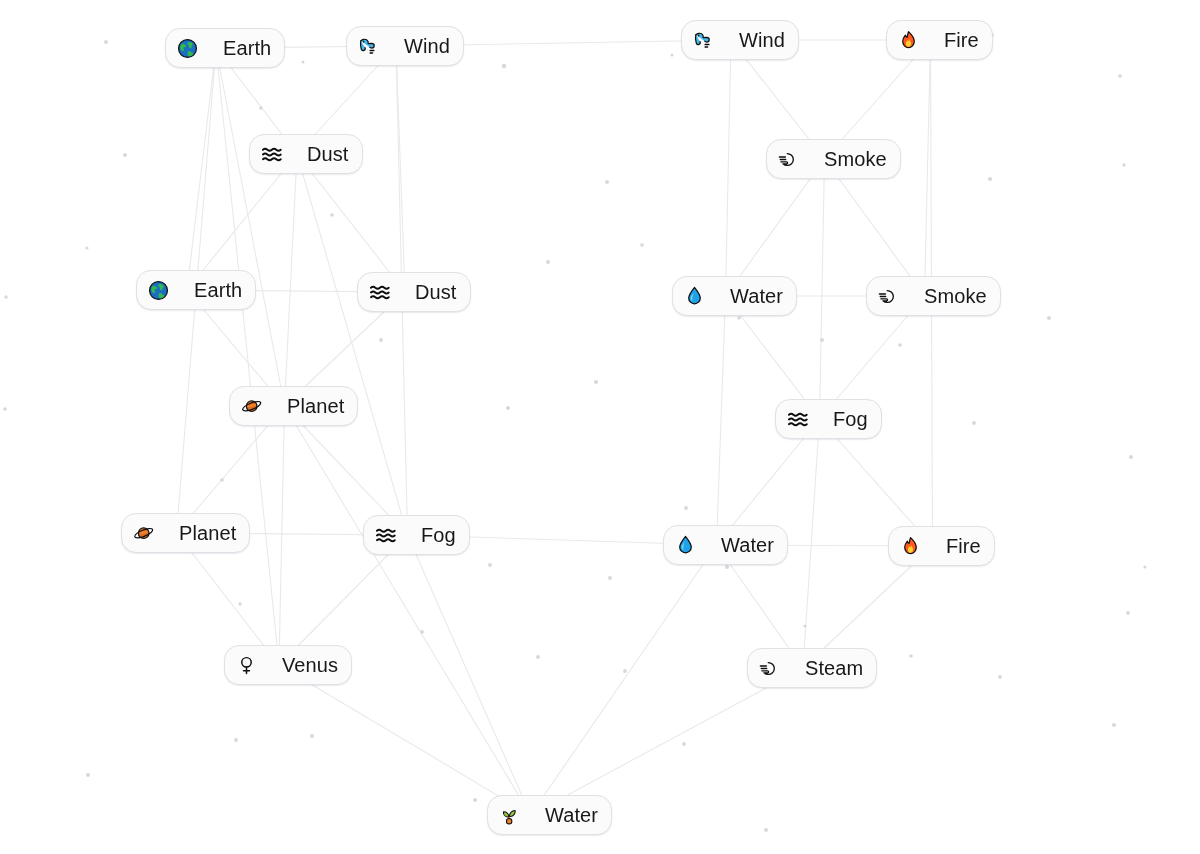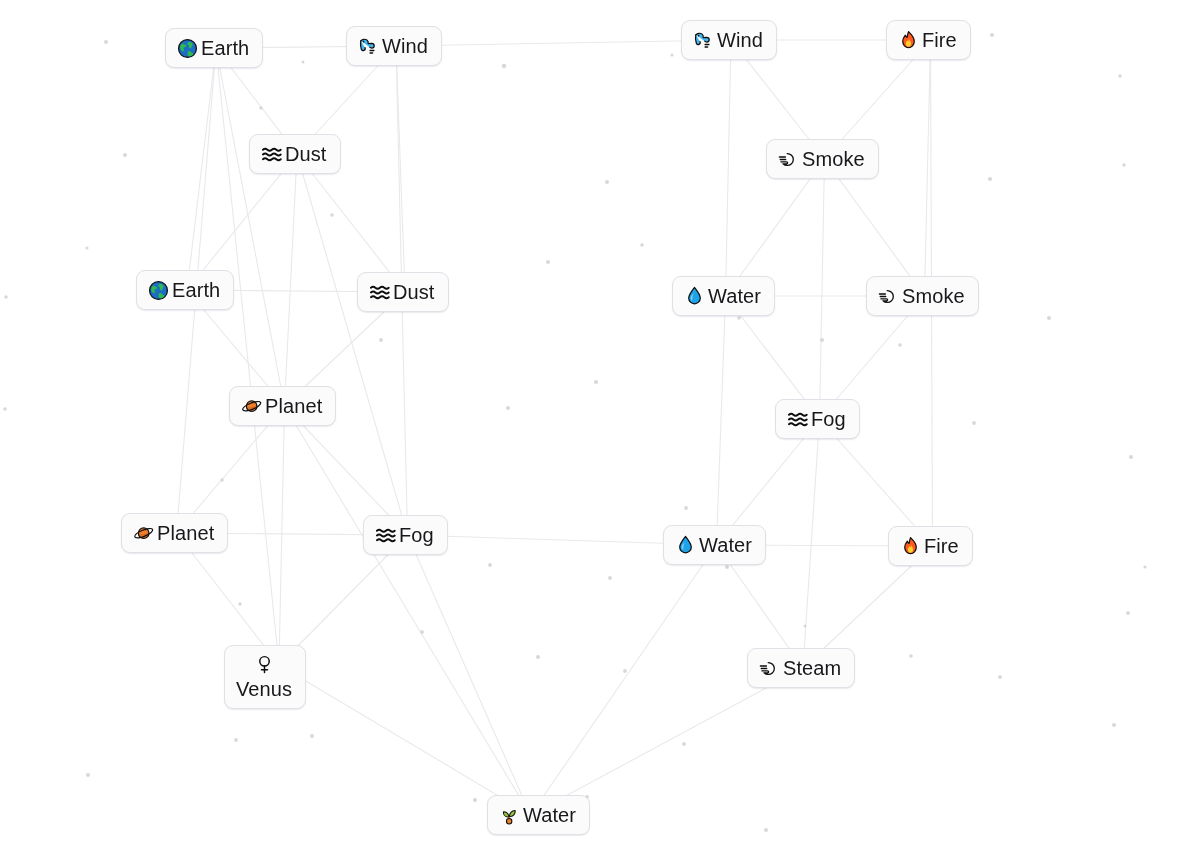--- a/index.html
+++ b/index.html
@@ -23,25 +23,25 @@
     left: 0;
     top: 0;
     width: 1200px;
     height: 854px;
     pointer-events: none;
   }
   .node {
     position: absolute;
     display: inline-flex;
     align-items: center;
-    gap: 3px;
+    gap: 25px;
     box-sizing: border-box;
     background: #fbfbfc;
     border: 1px solid #dfe1e6;
-    border-radius: 9px;
+    border-radius: 15px;
     padding: 8px 13px 8px 11px;
     box-shadow: 0 1px 2px rgba(16,24,40,0.05), 0 1px 1px rgba(16,24,40,0.04);
     white-space: nowrap;
     cursor: pointer;
     user-select: none;
   }
   .node .emoji {
     font-size: 19px;
     line-height: 1;
     display: inline-block;
@@ -325,21 +325,21 @@
       </div>
       <div class="node" style="left: 888px; top: 526px;">
         <span class="emoji ico">
           <svg viewBox="0 0 24 24" xmlns="http://www.w3.org/2000/svg">
             <path d="M12 1.8c3.4 3.2 6.6 6.4 6.6 11.1 0 4.1-3 7.3-6.6 7.3s-6.6-3.2-6.6-7.3c0-3 1.5-5.1 3-7 .4 1.3 1 2.2 1.9 2.6.7-2.4 1-4.5 1.7-6.7z" fill="#ff5a1f" stroke="#0d0d0d" stroke-width="1.4" stroke-linejoin="round"></path>
             <path d="M12 10.4c1.7 1.8 3 3.4 3 5.3 0 1.9-1.4 3.3-3 3.3s-3-1.4-3-3.3c0-1.6 1-2.9 2-4 .2.7.5 1.2.9 1.4.2-1 .5-1.8 1.1-2.7z" fill="#ffd02e"></path>
           </svg>
         </span>
         <span class="label">Fire</span>
       </div>
-      <div class="node" style="left: 224px; top: 645px; flex-direction: column;">
+      <div class="node" style="left: 224px; top: 645px;">
         <span class="emoji ico">
           <svg viewBox="0 0 24 24" xmlns="http://www.w3.org/2000/svg">
             <circle cx="12" cy="8.4" r="5.4" fill="none" stroke="#0d0d0d" stroke-width="1.7"></circle>
             <path d="M12 13.8v7.4" stroke="#0d0d0d" stroke-width="1.7" stroke-linecap="round"></path>
             <path d="M8.6 18.1h6.8" stroke="#0d0d0d" stroke-width="1.7" stroke-linecap="round"></path>
           </svg>
         </span>
         <span class="label">Venus</span>
       </div>
       <div class="node" style="left: 747px; top: 648px;">

